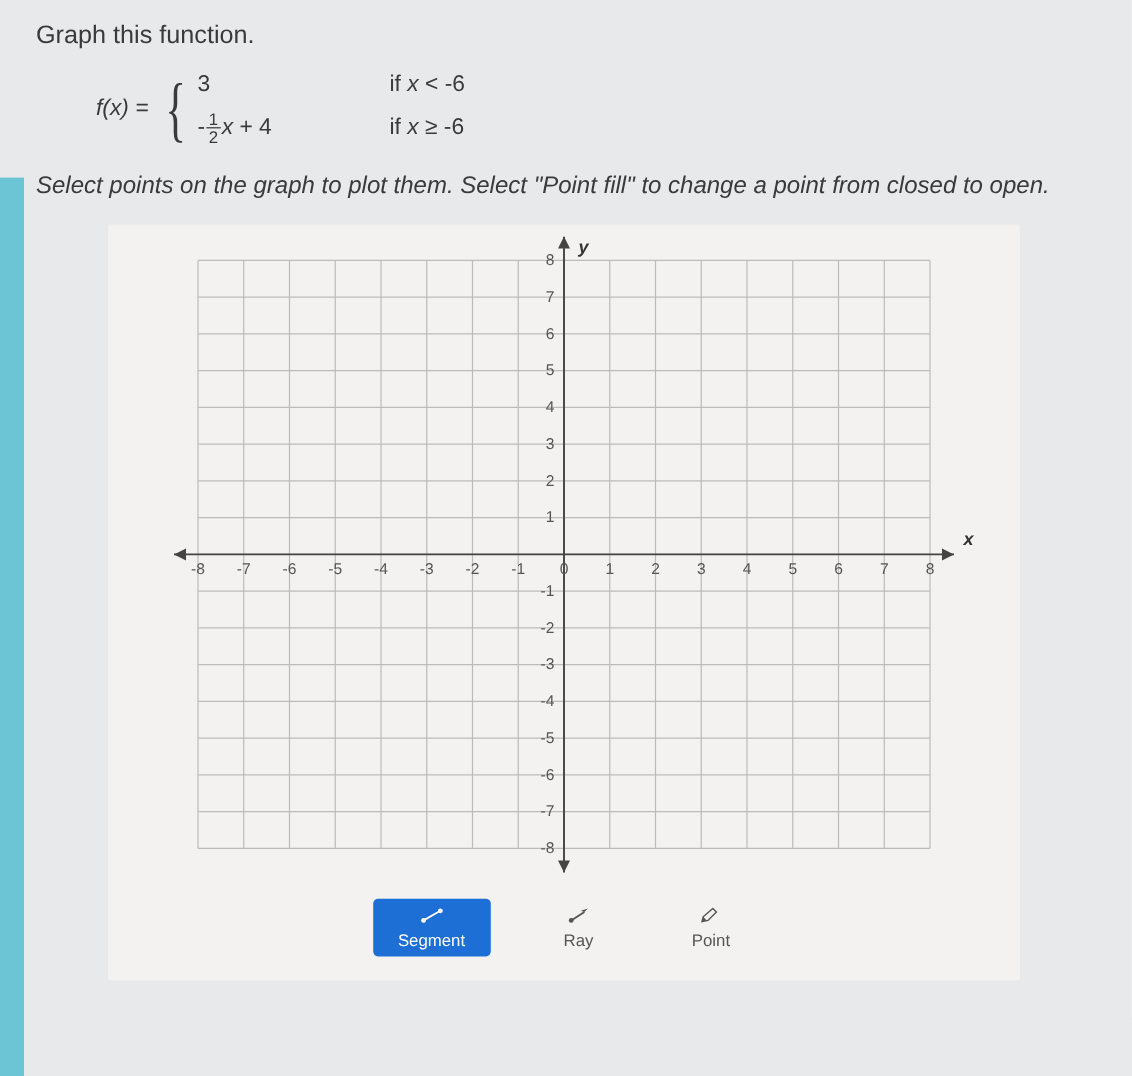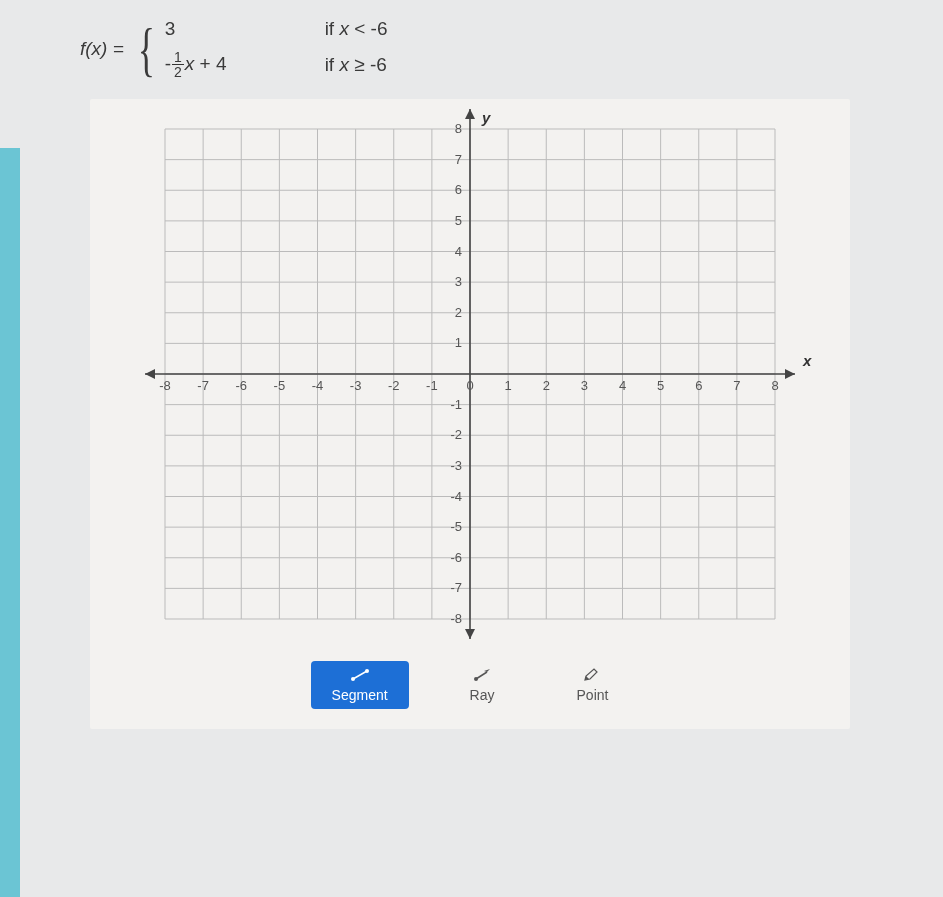--- a/index.html
+++ b/index.html
@@ -123,35 +123,37 @@
     justify-content: center;
   }
 </style>
 </head>
 <body>
 
 <div class="left-bar"></div>
 
 <div class="content">
 
+  <div class="instruction">Graph this function.</div>
 
   <div class="equation-row">
     <span class="fx"><i>f</i>(<i>x</i>) =</span>
     <span class="brace">{</span>
     <div class="pieces">
       <span class="expr">3</span>
       <span class="expr">if <i>x</i> &lt; -6</span>
       <span class="expr">-<span class="frac-line">
             <span class="num">1</span>
             <span class="den">2</span>
           </span><i>x</i> + 4</span>
       <span class="expr">if <i>x</i> ≥ -6</span>
     </div>
   </div>
 
+  <div class="sub-instruction">Select points on the graph to plot them. Select "Point fill" to change a point from closed to open.</div>
 
   <div class="graph-wrap">
     <svg class="graph" width="700" height="540" id="coord-plane">
 
     <line x1="45" y1="510" x2="45" y2="20" class="grid-line"></line>
         <line x1="83.125" y1="510" x2="83.125" y2="20" class="grid-line"></line>
         <line x1="121.25" y1="510" x2="121.25" y2="20" class="grid-line"></line>
         <line x1="159.375" y1="510" x2="159.375" y2="20" class="grid-line"></line>
         <line x1="197.5" y1="510" x2="197.5" y2="20" class="grid-line"></line>
         <line x1="235.625" y1="510" x2="235.625" y2="20" class="grid-line"></line>

